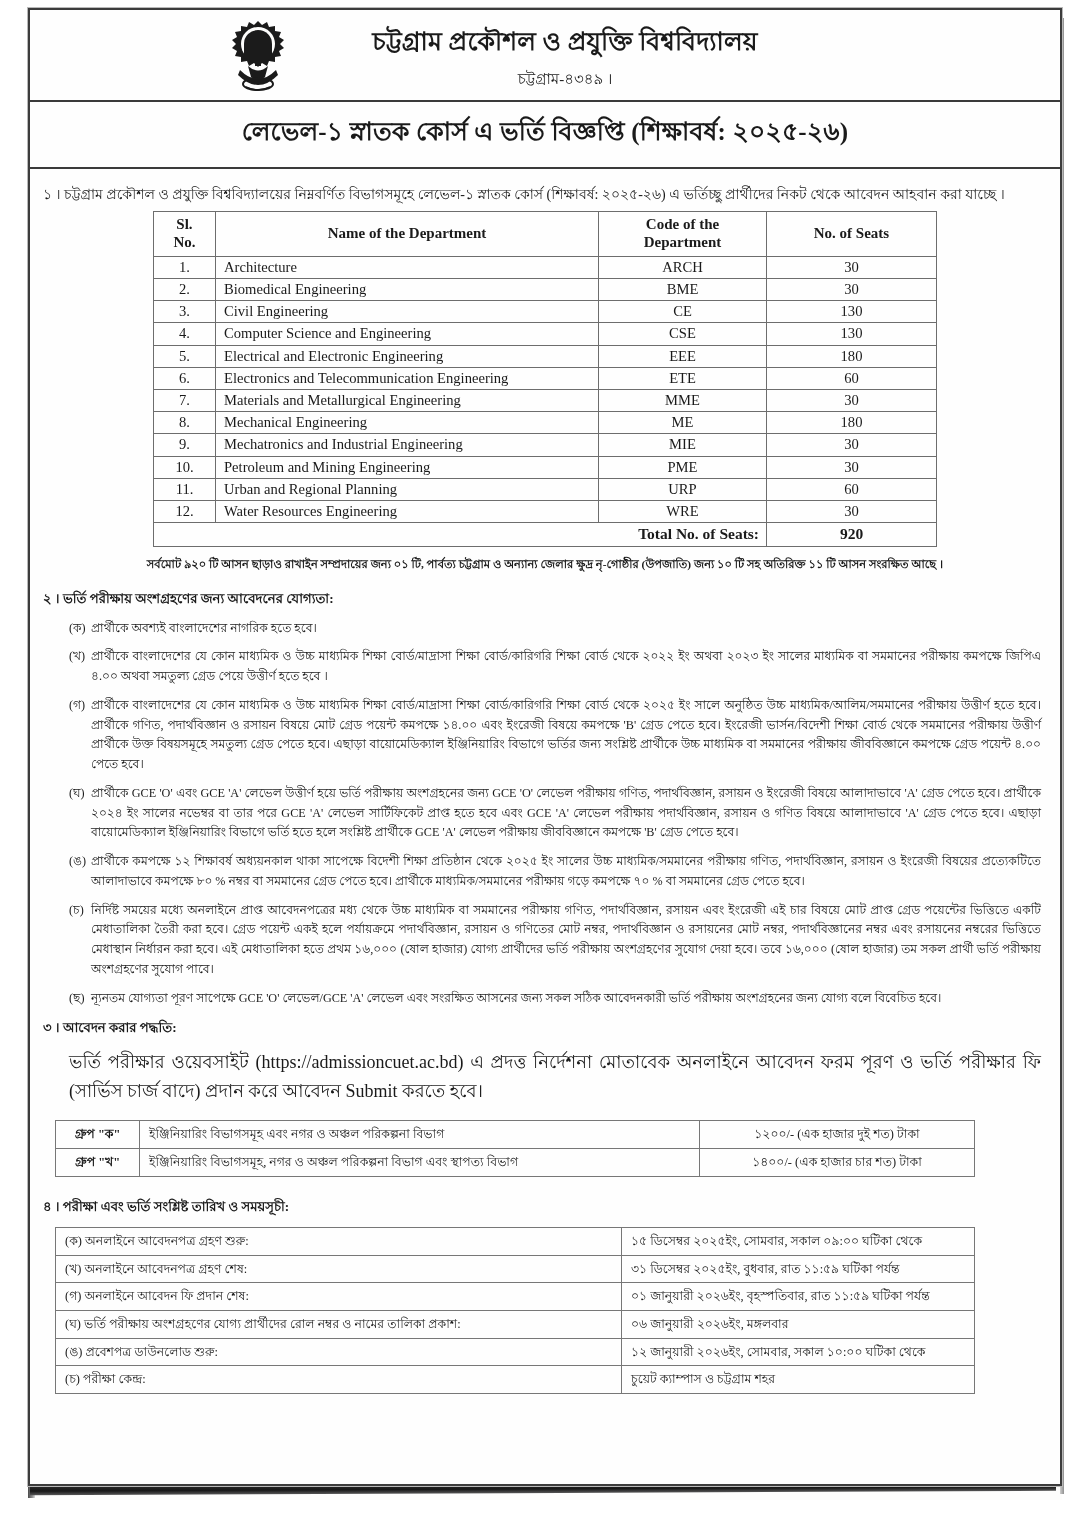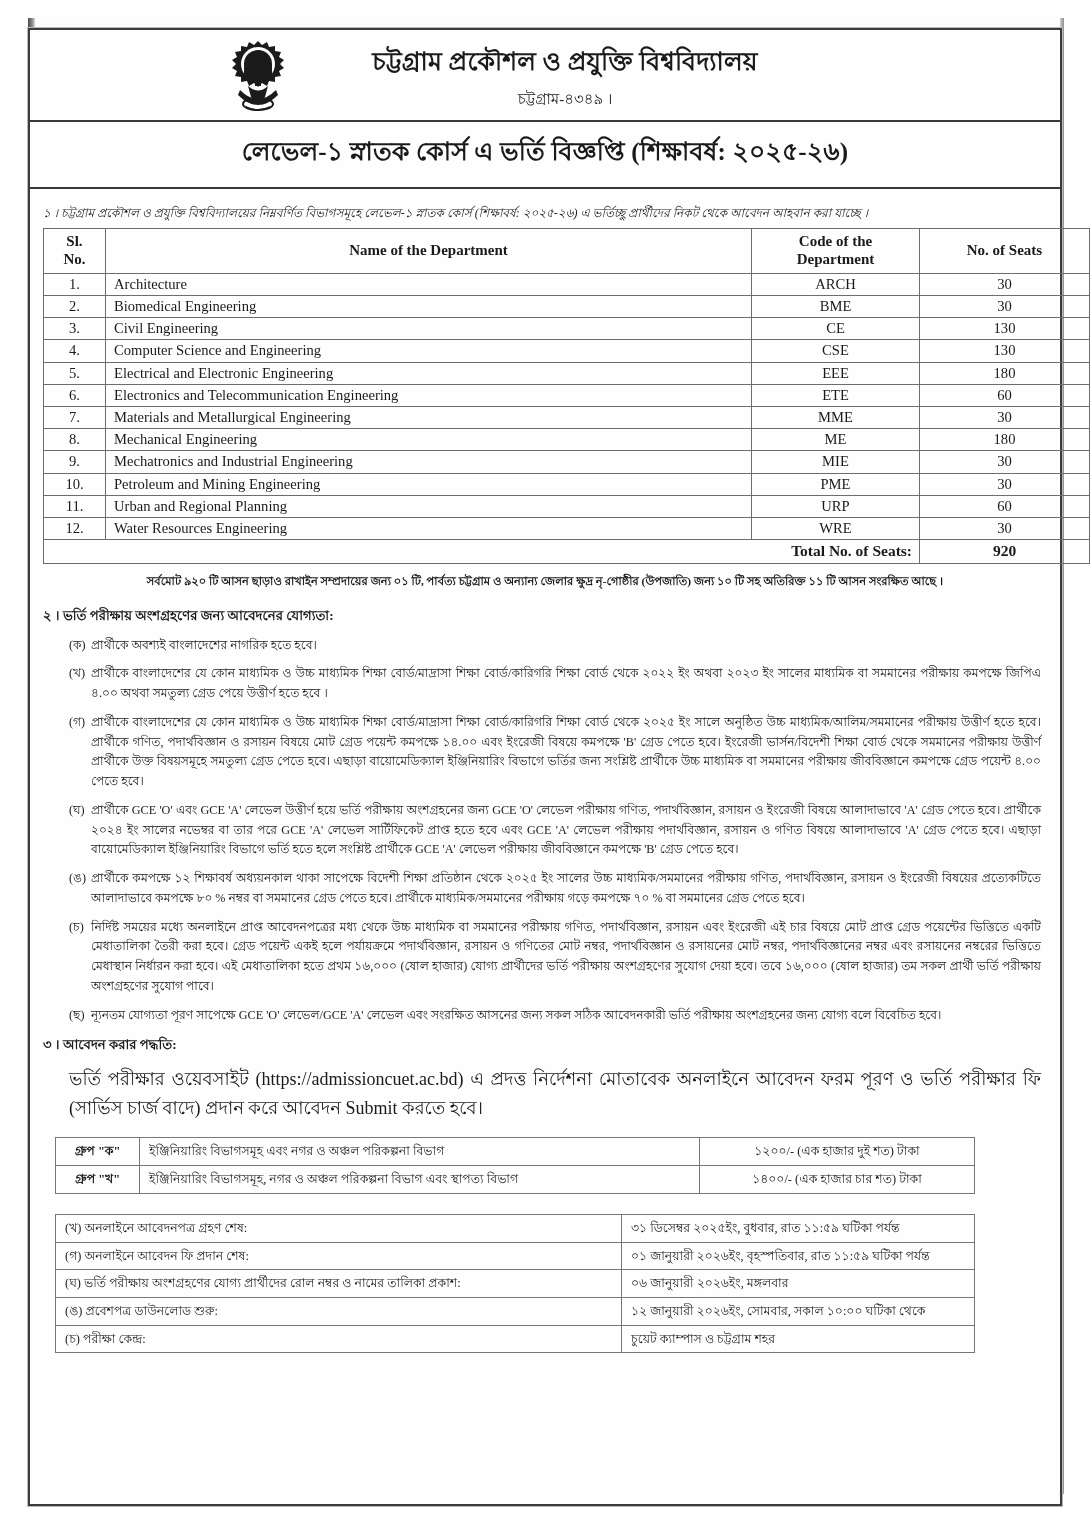--- a/index.html
+++ b/index.html
@@ -19,21 +19,21 @@
     position: absolute;
     left: 28px;
     top: 16px;
     width: 1034px;
     height: 1484px;
     background: #fdfdfc;
   }
   #page-frame {
     position: absolute;
     left: 28px;
-    top: 28px;
+    top: 8px;
     width: 1034px;
     height: 1478px;
     border: 2px solid #3c3c3c;
     background: #fefefe;
     box-shadow: 0 0 0 1px #b9b9b9;
   }
   #bottom-shadow {
     position: absolute;
     left: 30px;
     top: 1484px;
@@ -101,31 +101,30 @@
   }
   #doc-title {
     font-size: 25px;
     font-weight: bold;
     letter-spacing: .2px;
   }
 
   .body-pad { padding: 8px 13px 0 13px; }
 
   .intro-line {
-    font-size: 12px;
+    font-size: 14px;
     line-height: 1.5;
     text-align: justify;
     margin: 7px 0 6px 0;
-    font-style: italic;
   }
 
   
   table { border-collapse: collapse; }
   #dept-table {
-    width: 1047px;
+    width: 784px;
     margin: 0 auto 0 auto;
     font-size: 14.6px;
   }
   #dept-table th, #dept-table td {
     border: 1px solid #6d6d6d;
     padding: 2px 6px;
     line-height: 1.18;
   }
   #dept-table thead th {
     font-weight: bold;
@@ -399,22 +398,27 @@
             <tr>
               <td class="grp">গ্রুপ "খ"</td>
               <td class="desc">ইঞ্জিনিয়ারিং বিভাগসমূহ, নগর ও অঞ্চল পরিকল্পনা বিভাগ এবং স্থাপত্য বিভাগ</td>
               <td class="amt">১৪০০/- (এক হাজার চার শত) টাকা</td>
             </tr>
           </tbody>
       </table>
 
       <div class="gap-md"></div>
 
+      <div class="section-head">৪ । পরীক্ষা এবং ভর্তি সংশ্লিষ্ট তারিখ ও সময়সূচী:</div>
       <table id="schedule-table">
         <tbody id="sched-body">
+            <tr>
+              <td class="item">(ক) অনলাইনে আবেদনপত্র গ্রহণ শুরু:</td>
+              <td class="when">১৫ ডিসেম্বর ২০২৫ইং, সোমবার, সকাল ০৯:০০ ঘটিকা থেকে</td>
+            </tr>
             <tr>
               <td class="item">(খ) অনলাইনে আবেদনপত্র গ্রহণ শেষ:</td>
               <td class="when">৩১ ডিসেম্বর ২০২৫ইং, বুধবার, রাত ১১:৫৯ ঘটিকা পর্যন্ত</td>
             </tr>
             <tr>
               <td class="item">(গ) অনলাইনে আবেদন ফি প্রদান শেষ:</td>
               <td class="when">০১ জানুয়ারী ২০২৬ইং, বৃহস্পতিবার, রাত ১১:৫৯ ঘটিকা পর্যন্ত</td>
             </tr>
             <tr>
               <td class="item">(ঘ) ভর্তি পরীক্ষায় অংশগ্রহণের যোগ্য প্রার্থীদের রোল নম্বর ও নামের তালিকা প্রকাশ:</td>

